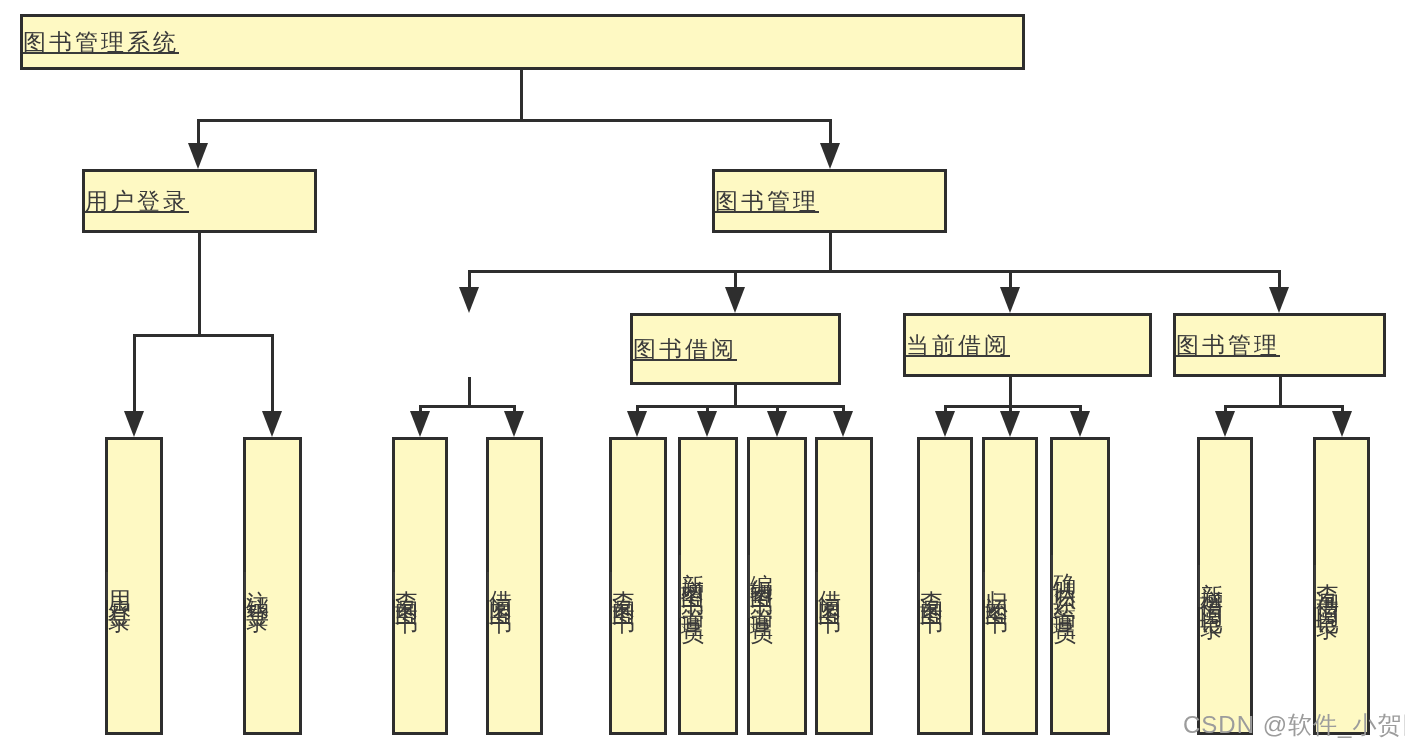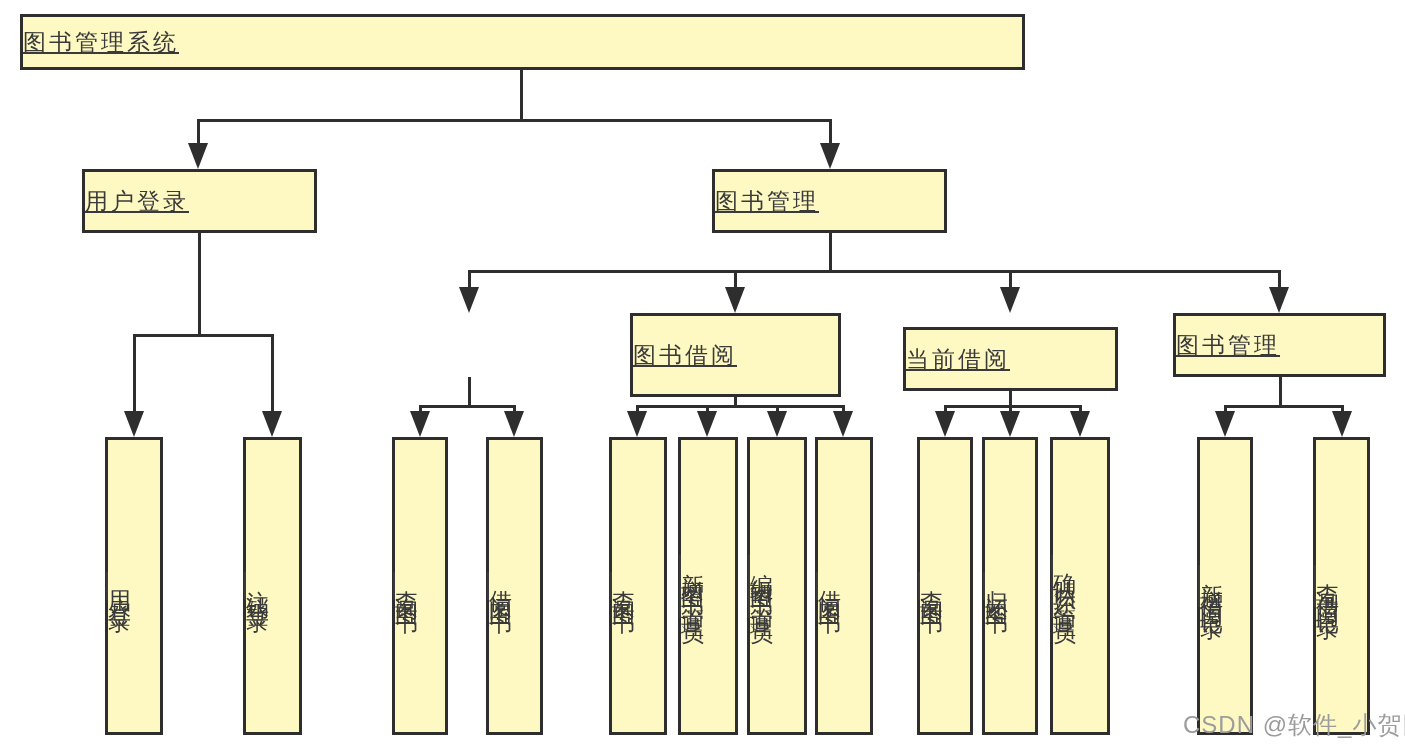--- a/index.html
+++ b/index.html
@@ -94,24 +94,24 @@
   <div class="hline" style="left:468px;top:270px;width:813px;"></div>
   <div class="vline" style="left:468px;top:270px;height:19px;"></div>
   <div class="arr" style="left:459px;top:287px;"></div>
   <div class="vline" style="left:734px;top:270px;height:19px;"></div>
   <div class="arr" style="left:725px;top:287px;"></div>
   <div class="vline" style="left:1009px;top:270px;height:19px;"></div>
   <div class="arr" style="left:1000px;top:287px;"></div>
   <div class="vline" style="left:1278px;top:270px;height:19px;"></div>
   <div class="arr" style="left:1269px;top:287px;"></div>
 
-  <div class="box hbox" style="left:630px;top:313px;width:211px;height:84px;">
+  <div class="box hbox" style="left:630px;top:313px;width:211px;height:72px;">
     <span class="label">图书借阅</span>
   </div>
-  <div class="box hbox" style="left:903px;top:327px;width:215px;height:64px;">
+  <div class="box hbox" style="left:903px;top:313px;width:249px;height:64px;">
     <span class="label">当前借阅</span>
   </div>
   <div class="box hbox" style="left:1173px;top:313px;width:213px;height:64px;">
     <span class="label">图书管理</span>
   </div>
 
   <div class="vline" style="left:468px;top:377px;height:30px;"></div>
   <div class="hline" style="left:419px;top:405px;width:96px;"></div>
   <div class="vline" style="left:734px;top:377px;height:30px;"></div>
   <div class="hline" style="left:636px;top:405px;width:208px;"></div>

